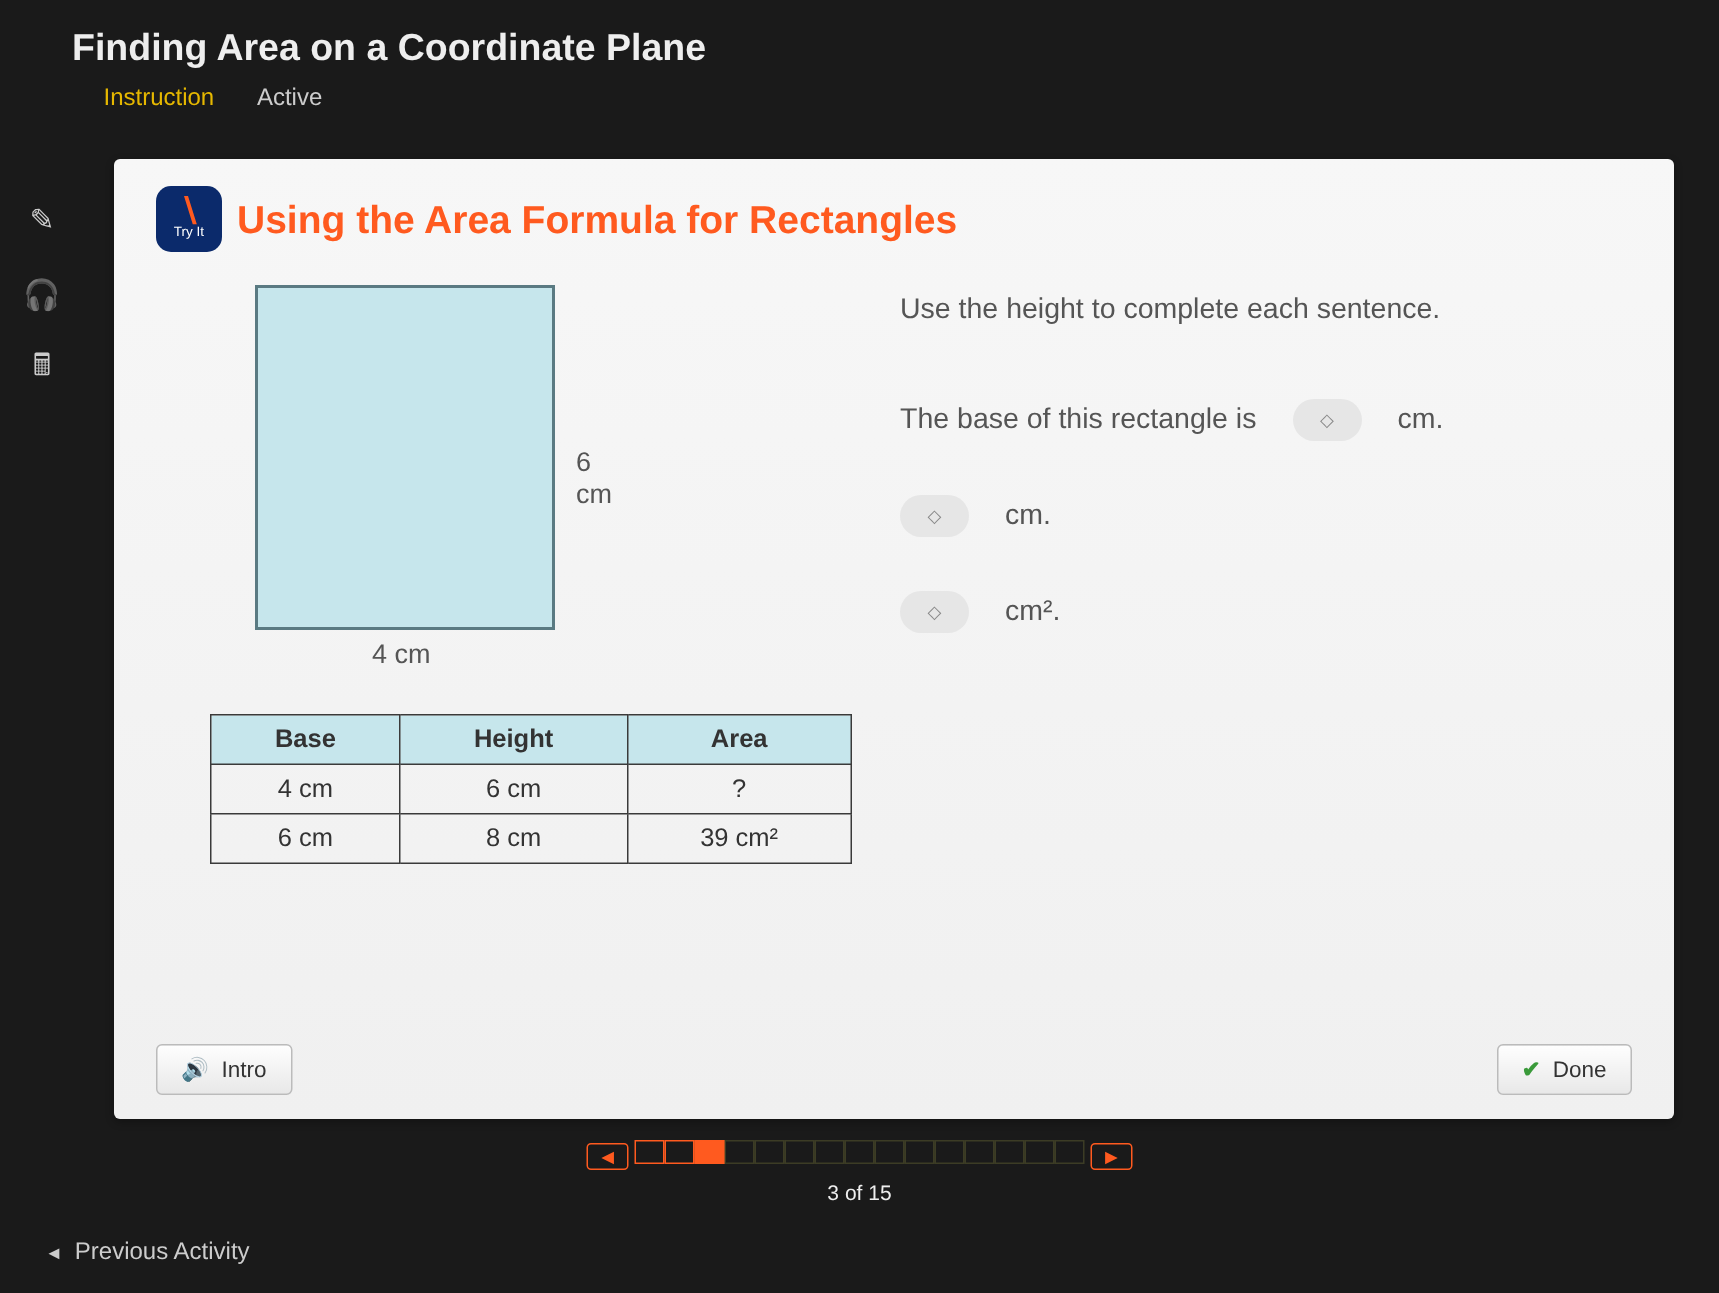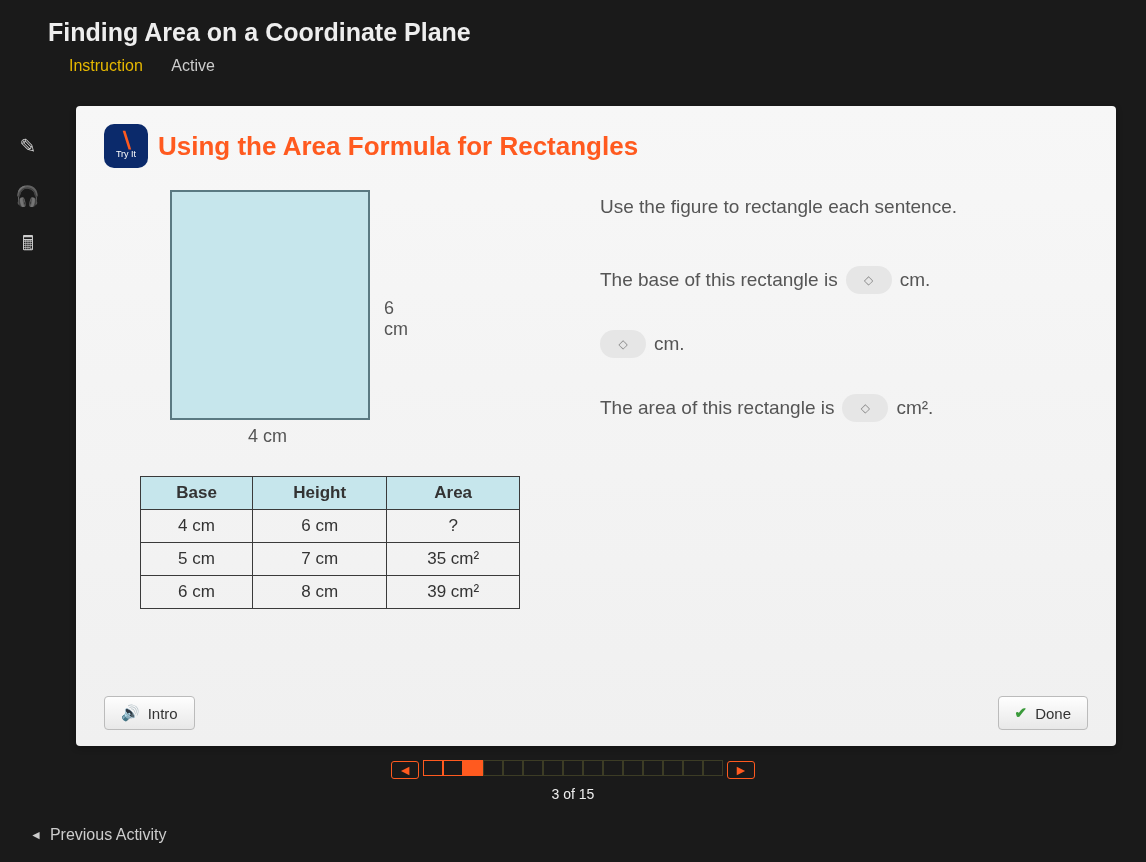--- a/index.html
+++ b/index.html
@@ -27,27 +27,27 @@
 .tryit-badge .swoosh { font-size:22px; color:#ff5a1f; line-height:16px; font-weight:bold; }
 .card-title { color:#ff5a1f; font-size:26px; font-weight:bold; }
 
 .card-body { display:flex; gap:40px; padding:8px 10px 0 36px; }
 .left-col { width:420px; }
 .figure-wrap { position:relative; width:280px; height:260px; margin-bottom:6px; }
 .rect-shape { position:absolute; left:30px; top:0; width:200px; height:230px; background:#c6e6ec; border:2px solid #5a7a82; }
 .side-label-right { position:absolute; left:244px; top:108px; color:#555; font-size:18px; }
 .side-label-bottom { position:absolute; left:108px; top:236px; color:#555; font-size:18px; }
 
-table.data-table { border-collapse:collapse; width:380px; margin-top:26px; }
+table.data-table { border-collapse:collapse; width:428px; margin-top:26px; }
 table.data-table th, table.data-table td { border:1px solid #3a3a3a; padding:6px 10px; text-align:center; font-size:17px; color:#333; }
 table.data-table th { background:#c6e6ec; font-weight:bold; }
 
 .right-col { flex:1; padding-top:6px; }
 .prompt-text { color:#555; font-size:19px; margin-bottom:48px; }
-.fill-line { color:#555; font-size:19px; margin-bottom:36px; display:flex; align-items:center; flex-wrap:wrap; gap:8px; }
+.fill-line { color:#555; font-size:19px; margin-bottom:36px; display:flex; align-items:center; flex-wrap:wrap; gap:24px; }
 .stepper { display:inline-flex; align-items:center; justify-content:center; width:46px; height:28px; background:#e6e6e6; border-radius:14px; color:#888; font-size:12px; }
 .unit { color:#555; }
 
 .card-footer { position:absolute; bottom:16px; left:28px; right:28px; display:flex; justify-content:space-between; align-items:center; }
 .intro-btn, .done-btn { background:linear-gradient(#fefefe,#e8e8e8); border:1px solid #bbb; border-radius:4px; padding:7px 16px; font-size:15px; color:#333; display:inline-flex; align-items:center; gap:8px; cursor:pointer; }
 .done-btn .check { color:#3a9a3a; font-weight:bold; }
 
 .progress-bar { position:absolute; left:0; right:0; top:760px; text-align:center; }
 .prog-row { display:inline-flex; align-items:center; gap:4px; }
 .prog-arrow { color:#ff5a1f; font-size:14px; padding:0 6px; border:1px solid #ff5a1f; border-radius:3px; cursor:pointer; }
@@ -105,49 +105,43 @@
               <th>Area</th>
             </tr>
           </thead>
           <tbody>
             <tr>
               <td>4 cm</td>
               <td>6 cm</td>
               <td>?</td>
             </tr>
             <tr>
-              <td>5 cm</td>
-              <td>7 cm</td>
-              <td>35 cm²</td>
-            </tr>
-            <tr>
               <td>6 cm</td>
               <td>8 cm</td>
               <td>39 cm²</td>
             </tr>
           </tbody>
         </table>
       </div>
 
       <div class="right-col">
-        <div class="prompt-text">Use the figure to rectangle each sentence.</div>
+        <div class="prompt-text">Use the height to complete each sentence.</div>
 
         <div class="fill-line">
           <span>The base of this rectangle is</span>
           <span class="stepper">◇</span>
           <span class="unit">cm.</span>
         </div>
 
         <div class="fill-line">
           <span class="stepper">◇</span>
           <span class="unit">cm.</span>
         </div>
 
         <div class="fill-line">
-          <span>The area of this rectangle is</span>
           <span class="stepper">◇</span>
           <span class="unit">cm².</span>
         </div>
       </div>
 
     </div>
 
     <div class="card-footer">
       <button class="intro-btn">
         <span>🔊</span>

